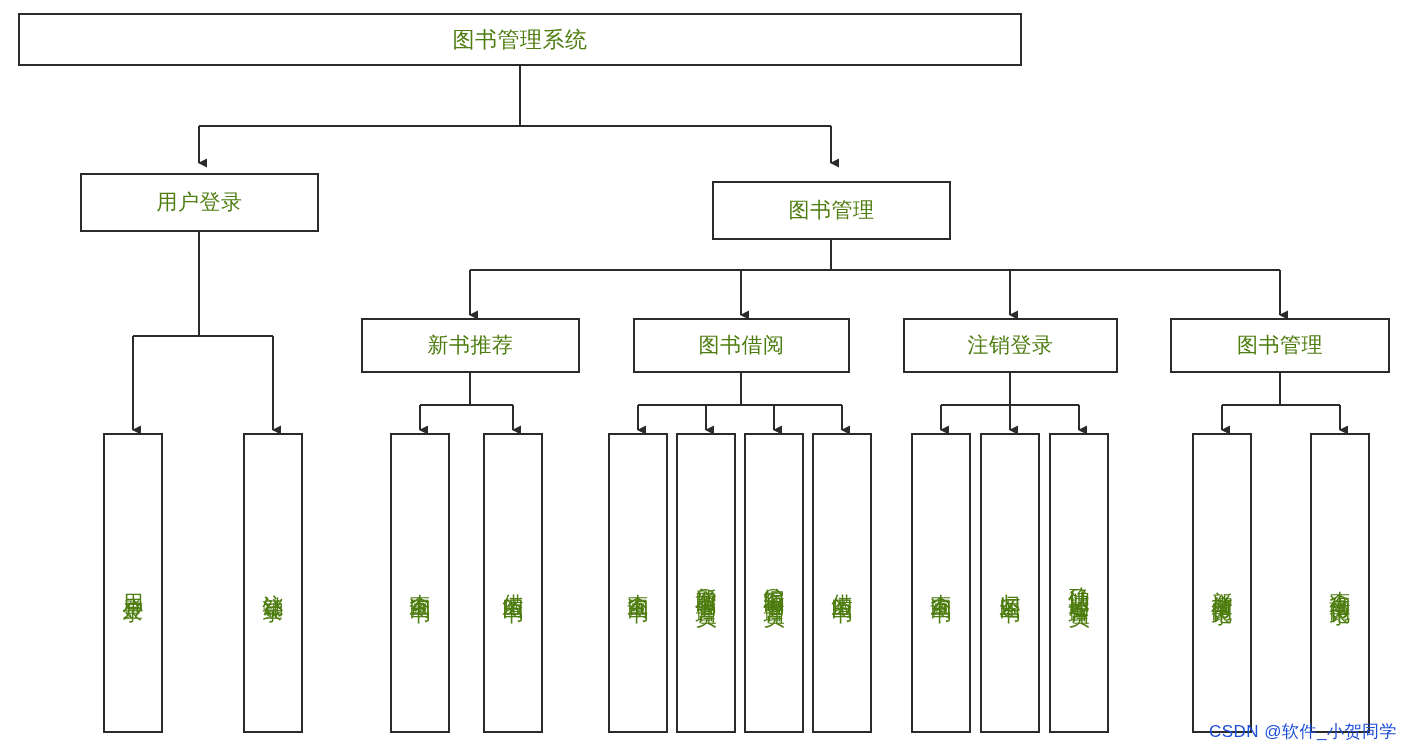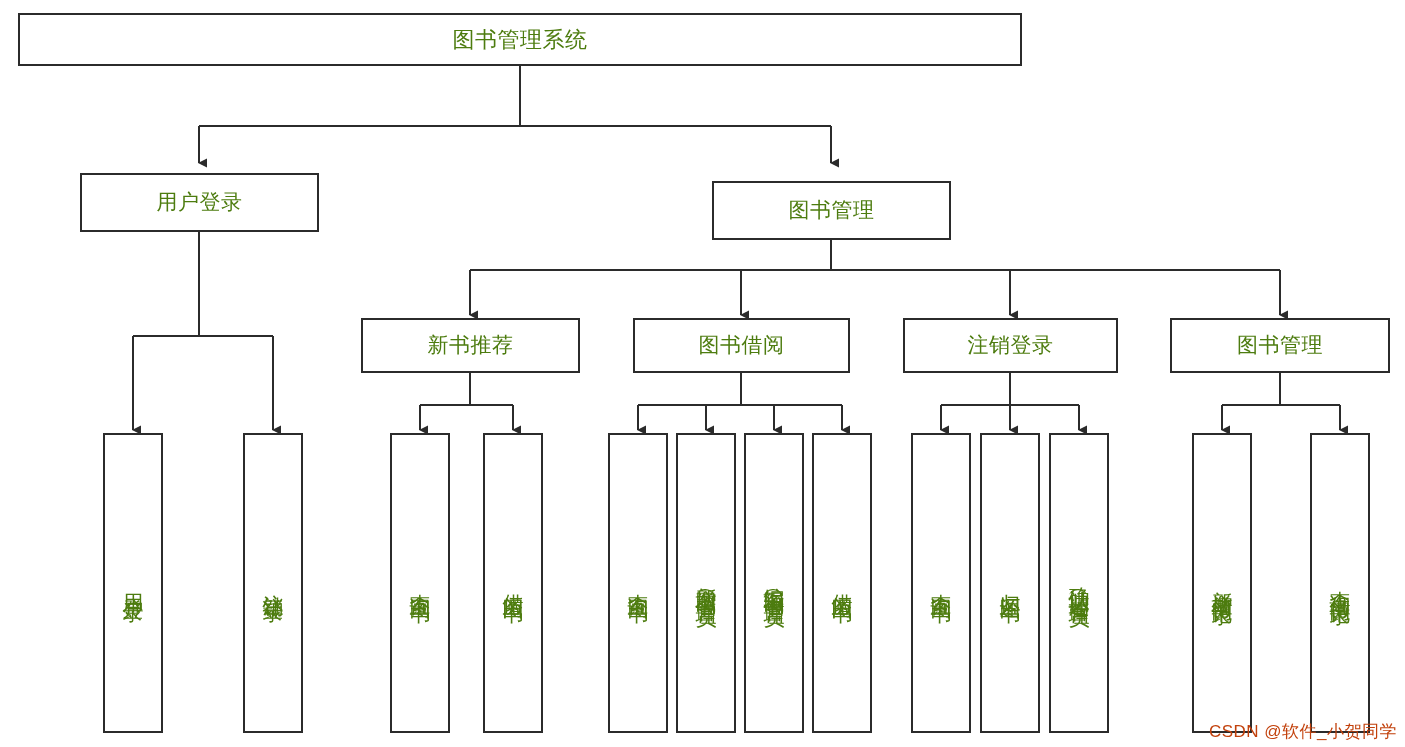--- a/index.html
+++ b/index.html
@@ -62,21 +62,21 @@
     line-height: 1.05;
     letter-spacing: 3px;
     white-space: nowrap;
     max-height: 100%;
   }
   .watermark {
     position: absolute;
     right: 8px;
     bottom: 4px;
     font-size: 17px;
-    color: #c2410c;
+    color: #1d4ed8;
     letter-spacing: 0.5px;
     white-space: nowrap;
     user-select: none;
   }
 </style>
 </head>
 <body>
 
 <div id="canvas">
 

